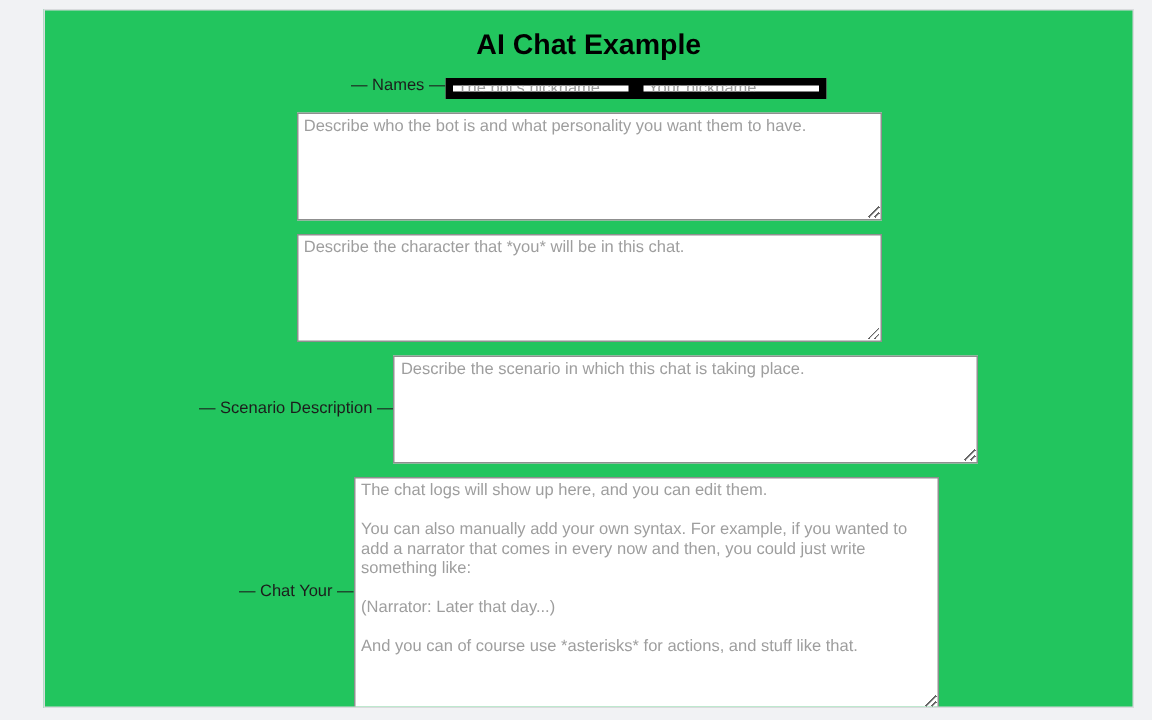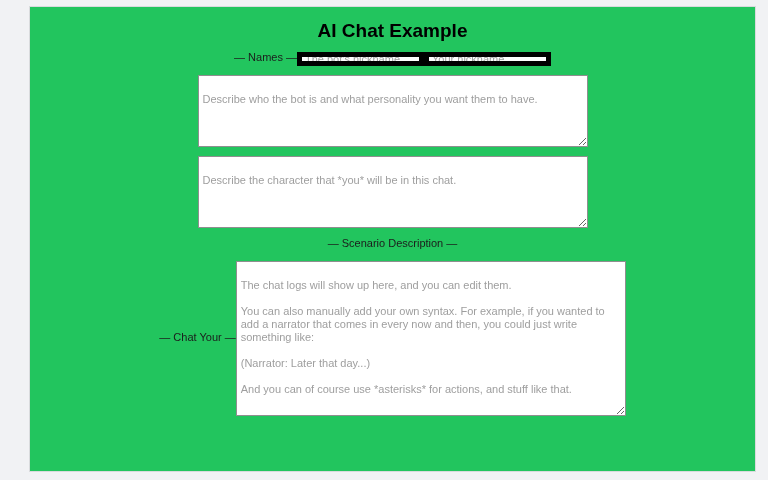--- a/index.html
+++ b/index.html
@@ -53,21 +53,21 @@
     color: #333333;
     display: block;
   }
   input.nick + input.nick { margin-top: 1px; }
   textarea.desc {
     width: 390px;
     height: 72px;
     font-size: 11px;
     line-height: 13px;
     font-family: "Liberation Sans", sans-serif;
-    padding: 17px 4px;
+    padding: 2px 4px;
     border: 1px solid #8f8f8f;
     background: #ffffff;
     color: #333333;
     resize: both;
     overflow: auto;
   }
   textarea.logs { height: 155px; }
   ::placeholder { color: #9e9e9e; opacity: 1; }
 </style>
 </head>
@@ -86,20 +86,21 @@
   <div class="section">
     <textarea class="desc" placeholder="Describe who the bot is and what personality you want them to have." style=""></textarea>
   </div>
 
   <div class="section">
     <textarea class="desc" placeholder="Describe the character that *you* will be in this chat." style=""></textarea>
   </div>
 
   <div class="section">
     <div class="legend">— Scenario Description —</div>
+    <textarea class="desc" placeholder="Describe the scenario in which this chat is taking place." style=""></textarea>
   </div>
 
   <div class="section">
     <div class="legend">— Chat Your —</div>
     <textarea class="desc logs" placeholder="The chat logs will show up here, and you can edit them.
 
 You can also manually add your own syntax. For example, if you wanted to add a narrator that comes in every now and then, you could just write something like:
 
 (Narrator: Later that day...)
 

